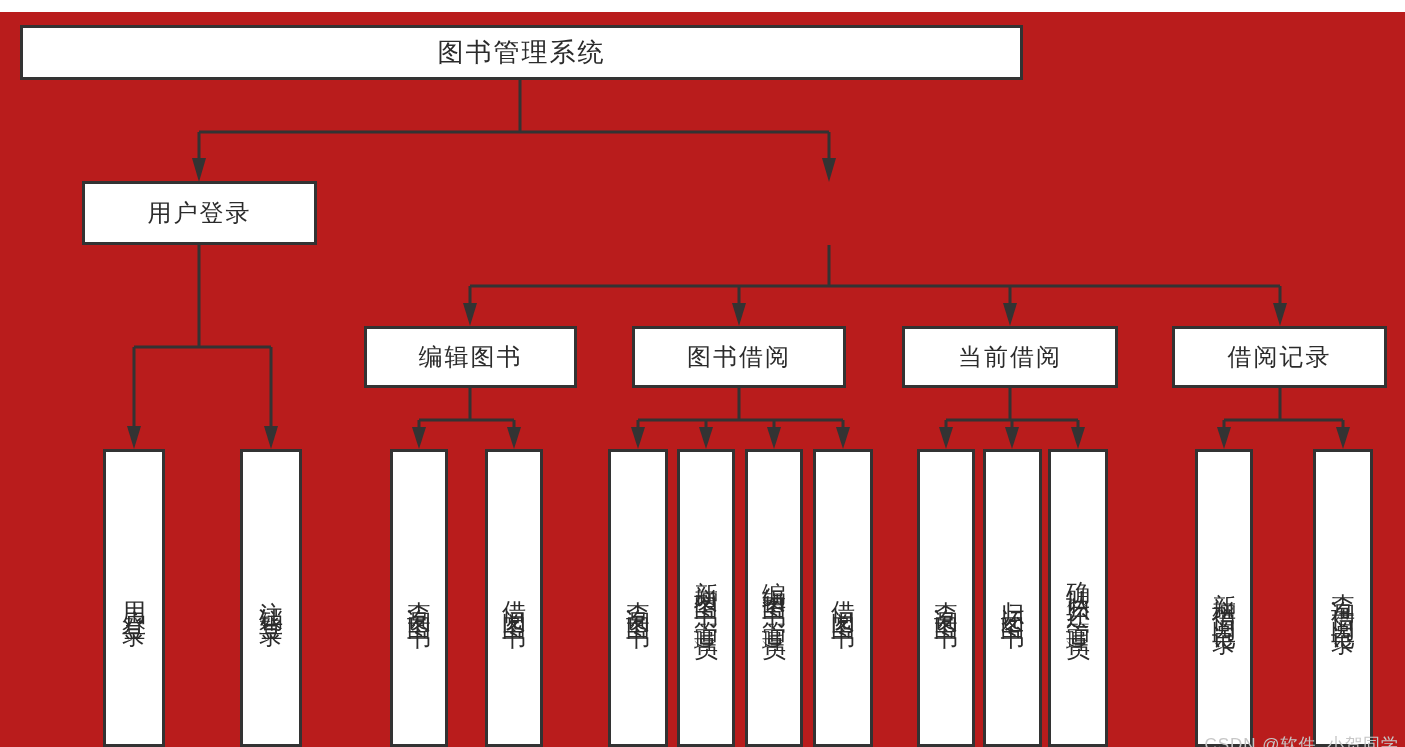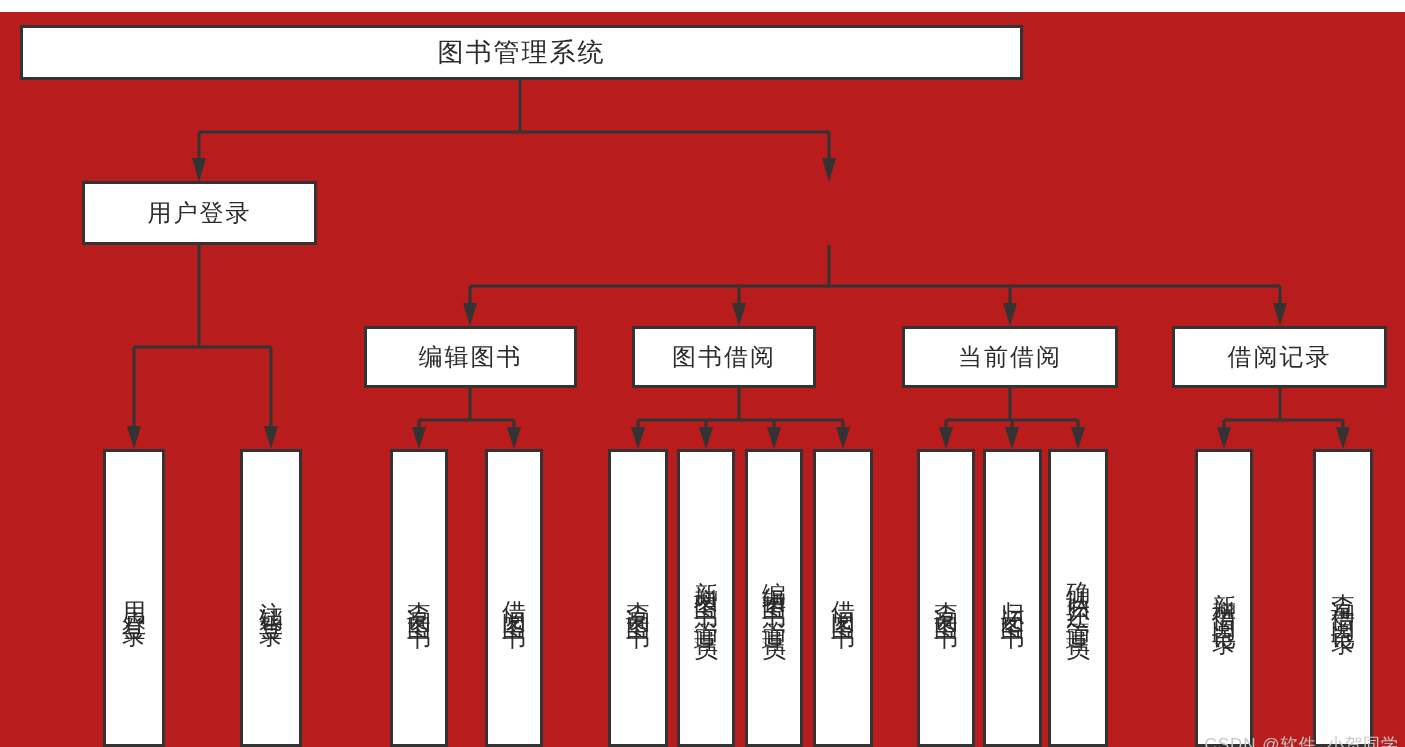--- a/index.html
+++ b/index.html
@@ -111,21 +111,21 @@
     <span>图书管理系统</span>
   </div>
 
   <div class="node hbox" style="left:82px; top:169px; width:235px; height:64px;">
     <span>用户登录</span>
   </div>
 
   <div class="node hbox" style="left:364px; top:314px; width:213px; height:62px;">
     <span>编辑图书</span>
   </div>
-  <div class="node hbox" style="left:632px; top:314px; width:184px; height:62px;">
+  <div class="node hbox" style="left:632px; top:314px; width:214px; height:62px;">
     <span>图书借阅</span>
   </div>
   <div class="node hbox" style="left:902px; top:314px; width:216px; height:62px;align-items:center;">
     <span>当前借阅</span>
   </div>
   <div class="node hbox" style="left:1172px; top:314px; width:215px; height:62px;">
     <span>借阅记录</span>
   </div>
 
   <div class="node leaf" style="left:103px; top:437px; width:62px; height:298px;">

